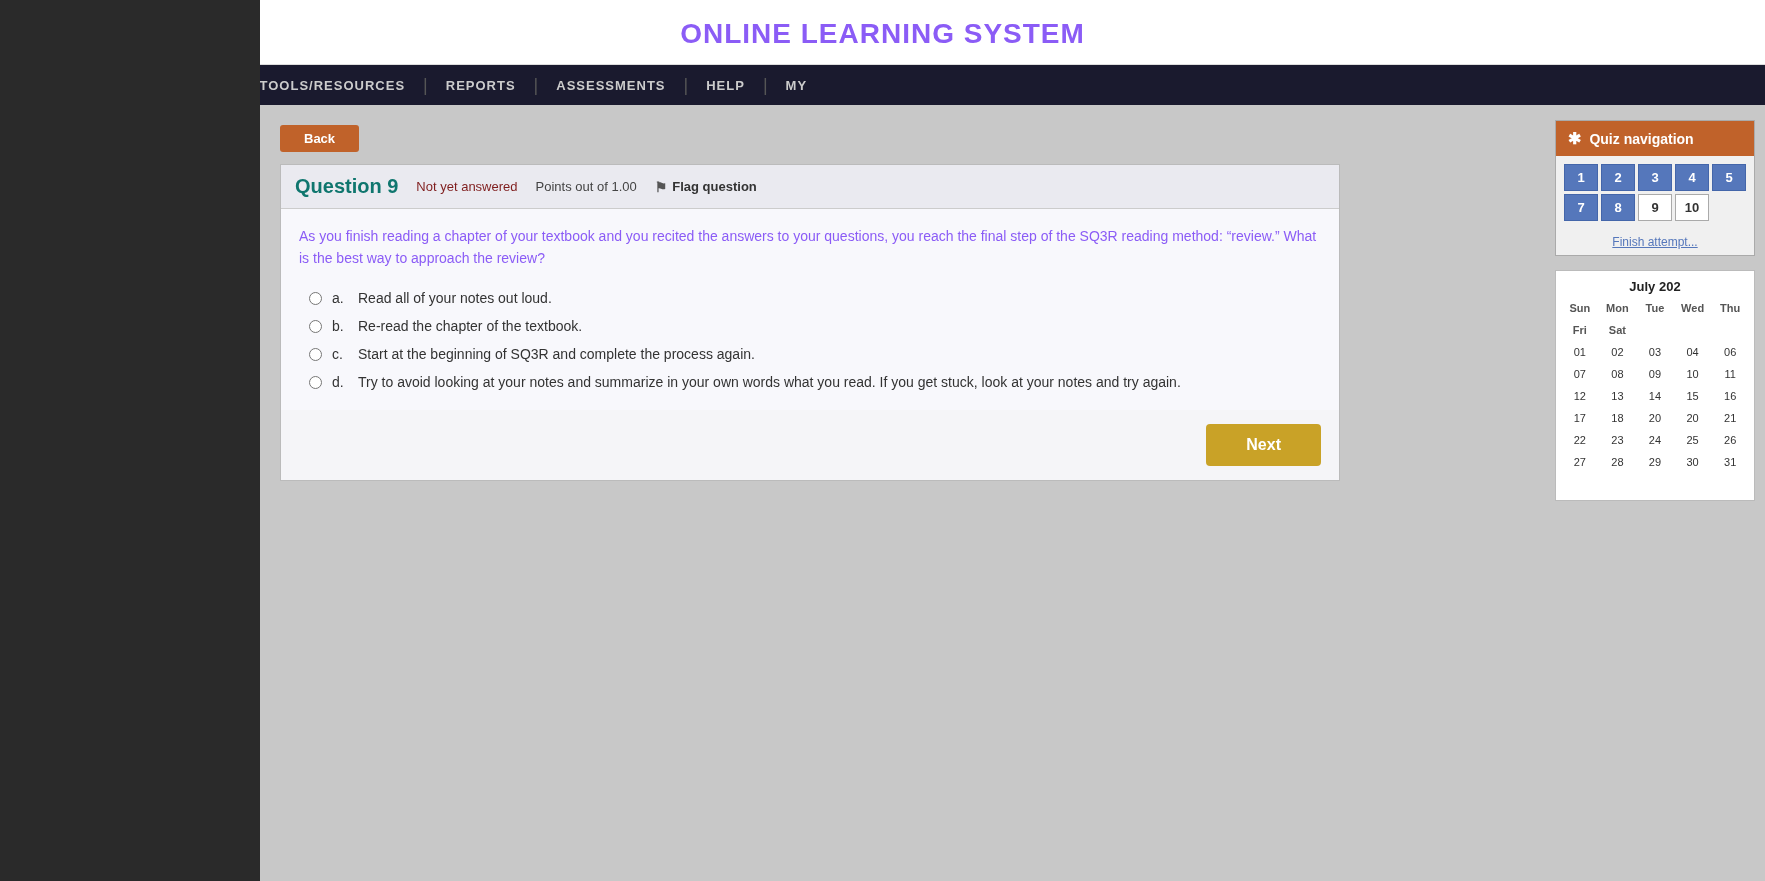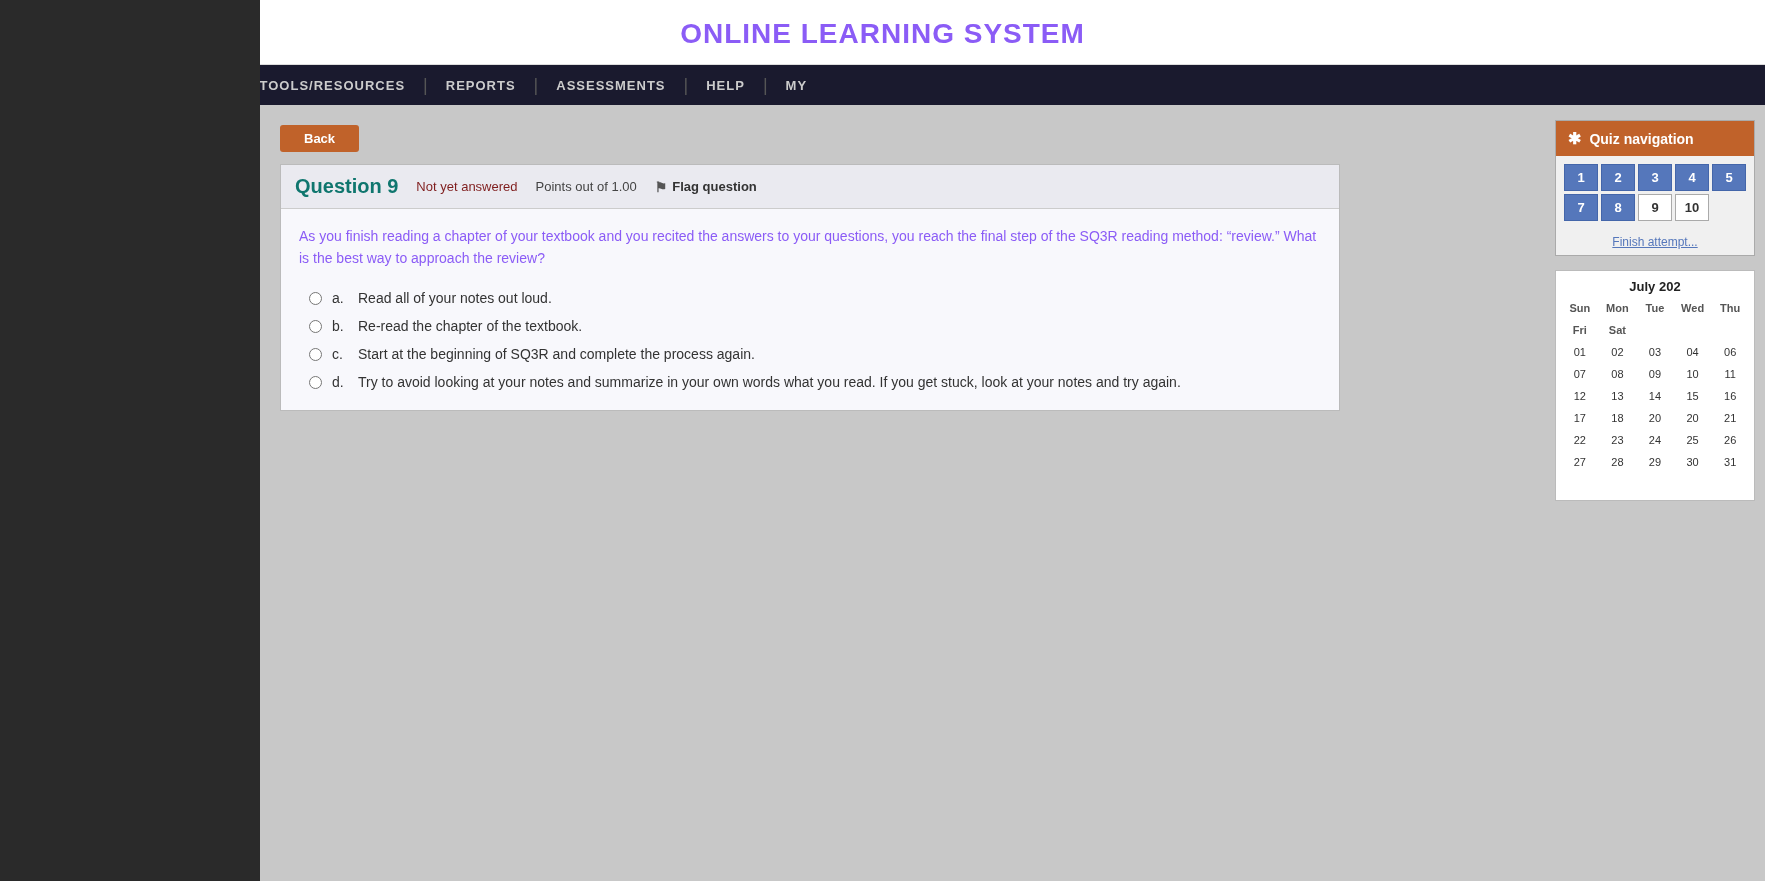--- a/index.html
+++ b/index.html
@@ -353,20 +353,23 @@
     <input type="radio" name="answer" value="2" style="">
     <span class="answer-letter">c.</span>
     <span class="answer-label">Start at the beginning of SQ3R and complete the process again.</span>
   </div>
             <div class="answer-option">
     <input type="radio" name="answer" value="3" style="">
     <span class="answer-letter">d.</span>
     <span class="answer-label">Try to avoid looking at your notes and summarize in your own words what you read. If you get stuck, look at your notes and try again.</span>
   </div>
           </div>
+      </div>
+      <div class="nav-buttons">
+        <button class="next-btn">Next</button>
       </div>
     </div>
 
   </div>
 
   <div class="sidebar">
     <div class="quiz-nav-box">
       <div class="quiz-nav-header">
         <span class="star-icon">✱</span>
         <span>Quiz navigation</span>

